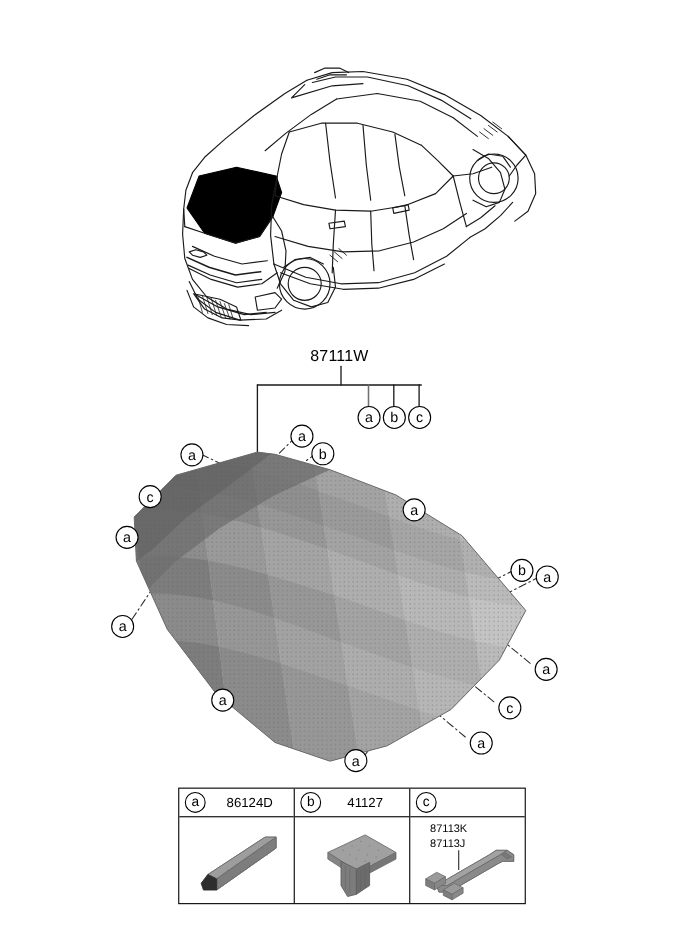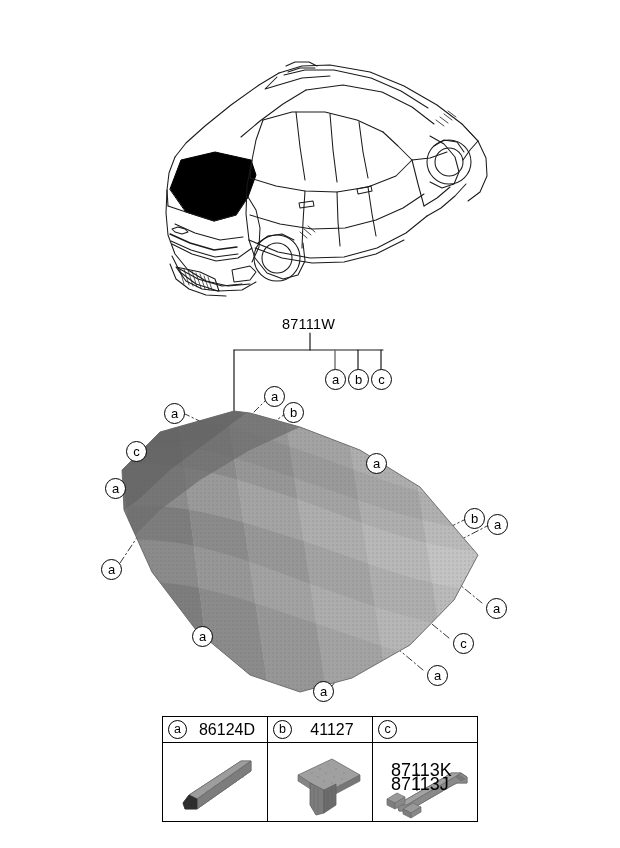--- a/index.html
+++ b/index.html
@@ -26,26 +26,26 @@
           border:1.6px solid #000;box-sizing:border-box;display:flex;z-index:30;}
   .legend-col{flex:1 1 0;border-right:1.6px solid #000;box-sizing:border-box;
               display:flex;flex-direction:column;position:relative;}
   .legend-col:last-child{border-right:none;}
   .legend-head{height:26px;border-bottom:1.6px solid #000;box-sizing:border-box;
                display:flex;align-items:center;padding-left:5px;gap:6px;position:relative;}
   .legend-badge{width:19px;height:19px;border:1.3px solid #000;border-radius:50%;
                 background:#fff;box-sizing:border-box;display:flex;
                 align-items:center;justify-content:center;font-size:12.5px;line-height:1;
                 flex:0 0 auto;}
-  .legend-code{font-size:16px;flex:1 1 auto;text-align:center;padding-right:6px;
+  .legend-code{font-size:12px;flex:1 1 auto;text-align:center;padding-right:6px;
                white-space:nowrap;}
   .legend-body{flex:1 1 auto;position:relative;overflow:hidden;}
   .legend-body svg{position:absolute;left:0;top:0;}
-  .sub-codes{position:absolute;left:18px;top:4px;font-size:18px;line-height:13.5px;
-             text-align:left;white-space:nowrap;z-index:5;margin-top:17px;}
+  .sub-codes{position:absolute;left:18px;top:4px;font-size:10px;line-height:13.5px;
+             text-align:left;white-space:nowrap;z-index:5;}
 </style>
 </head>
 <body>
 
 <div id="stage">
 
   <svg class="svg-layer" viewBox="0 0 620 848" width="620" height="848">
     <g fill="none" stroke="#1a1a1a" stroke-width="1.05" stroke-linecap="round" stroke-linejoin="round">
 
       <path d="M170,189 L181,160 L215,152 L251,160 L256,175 L248,197 L236,215 L214,221 L186,212 Z" fill="#000000" stroke="#000000" stroke-width="1"></path>

